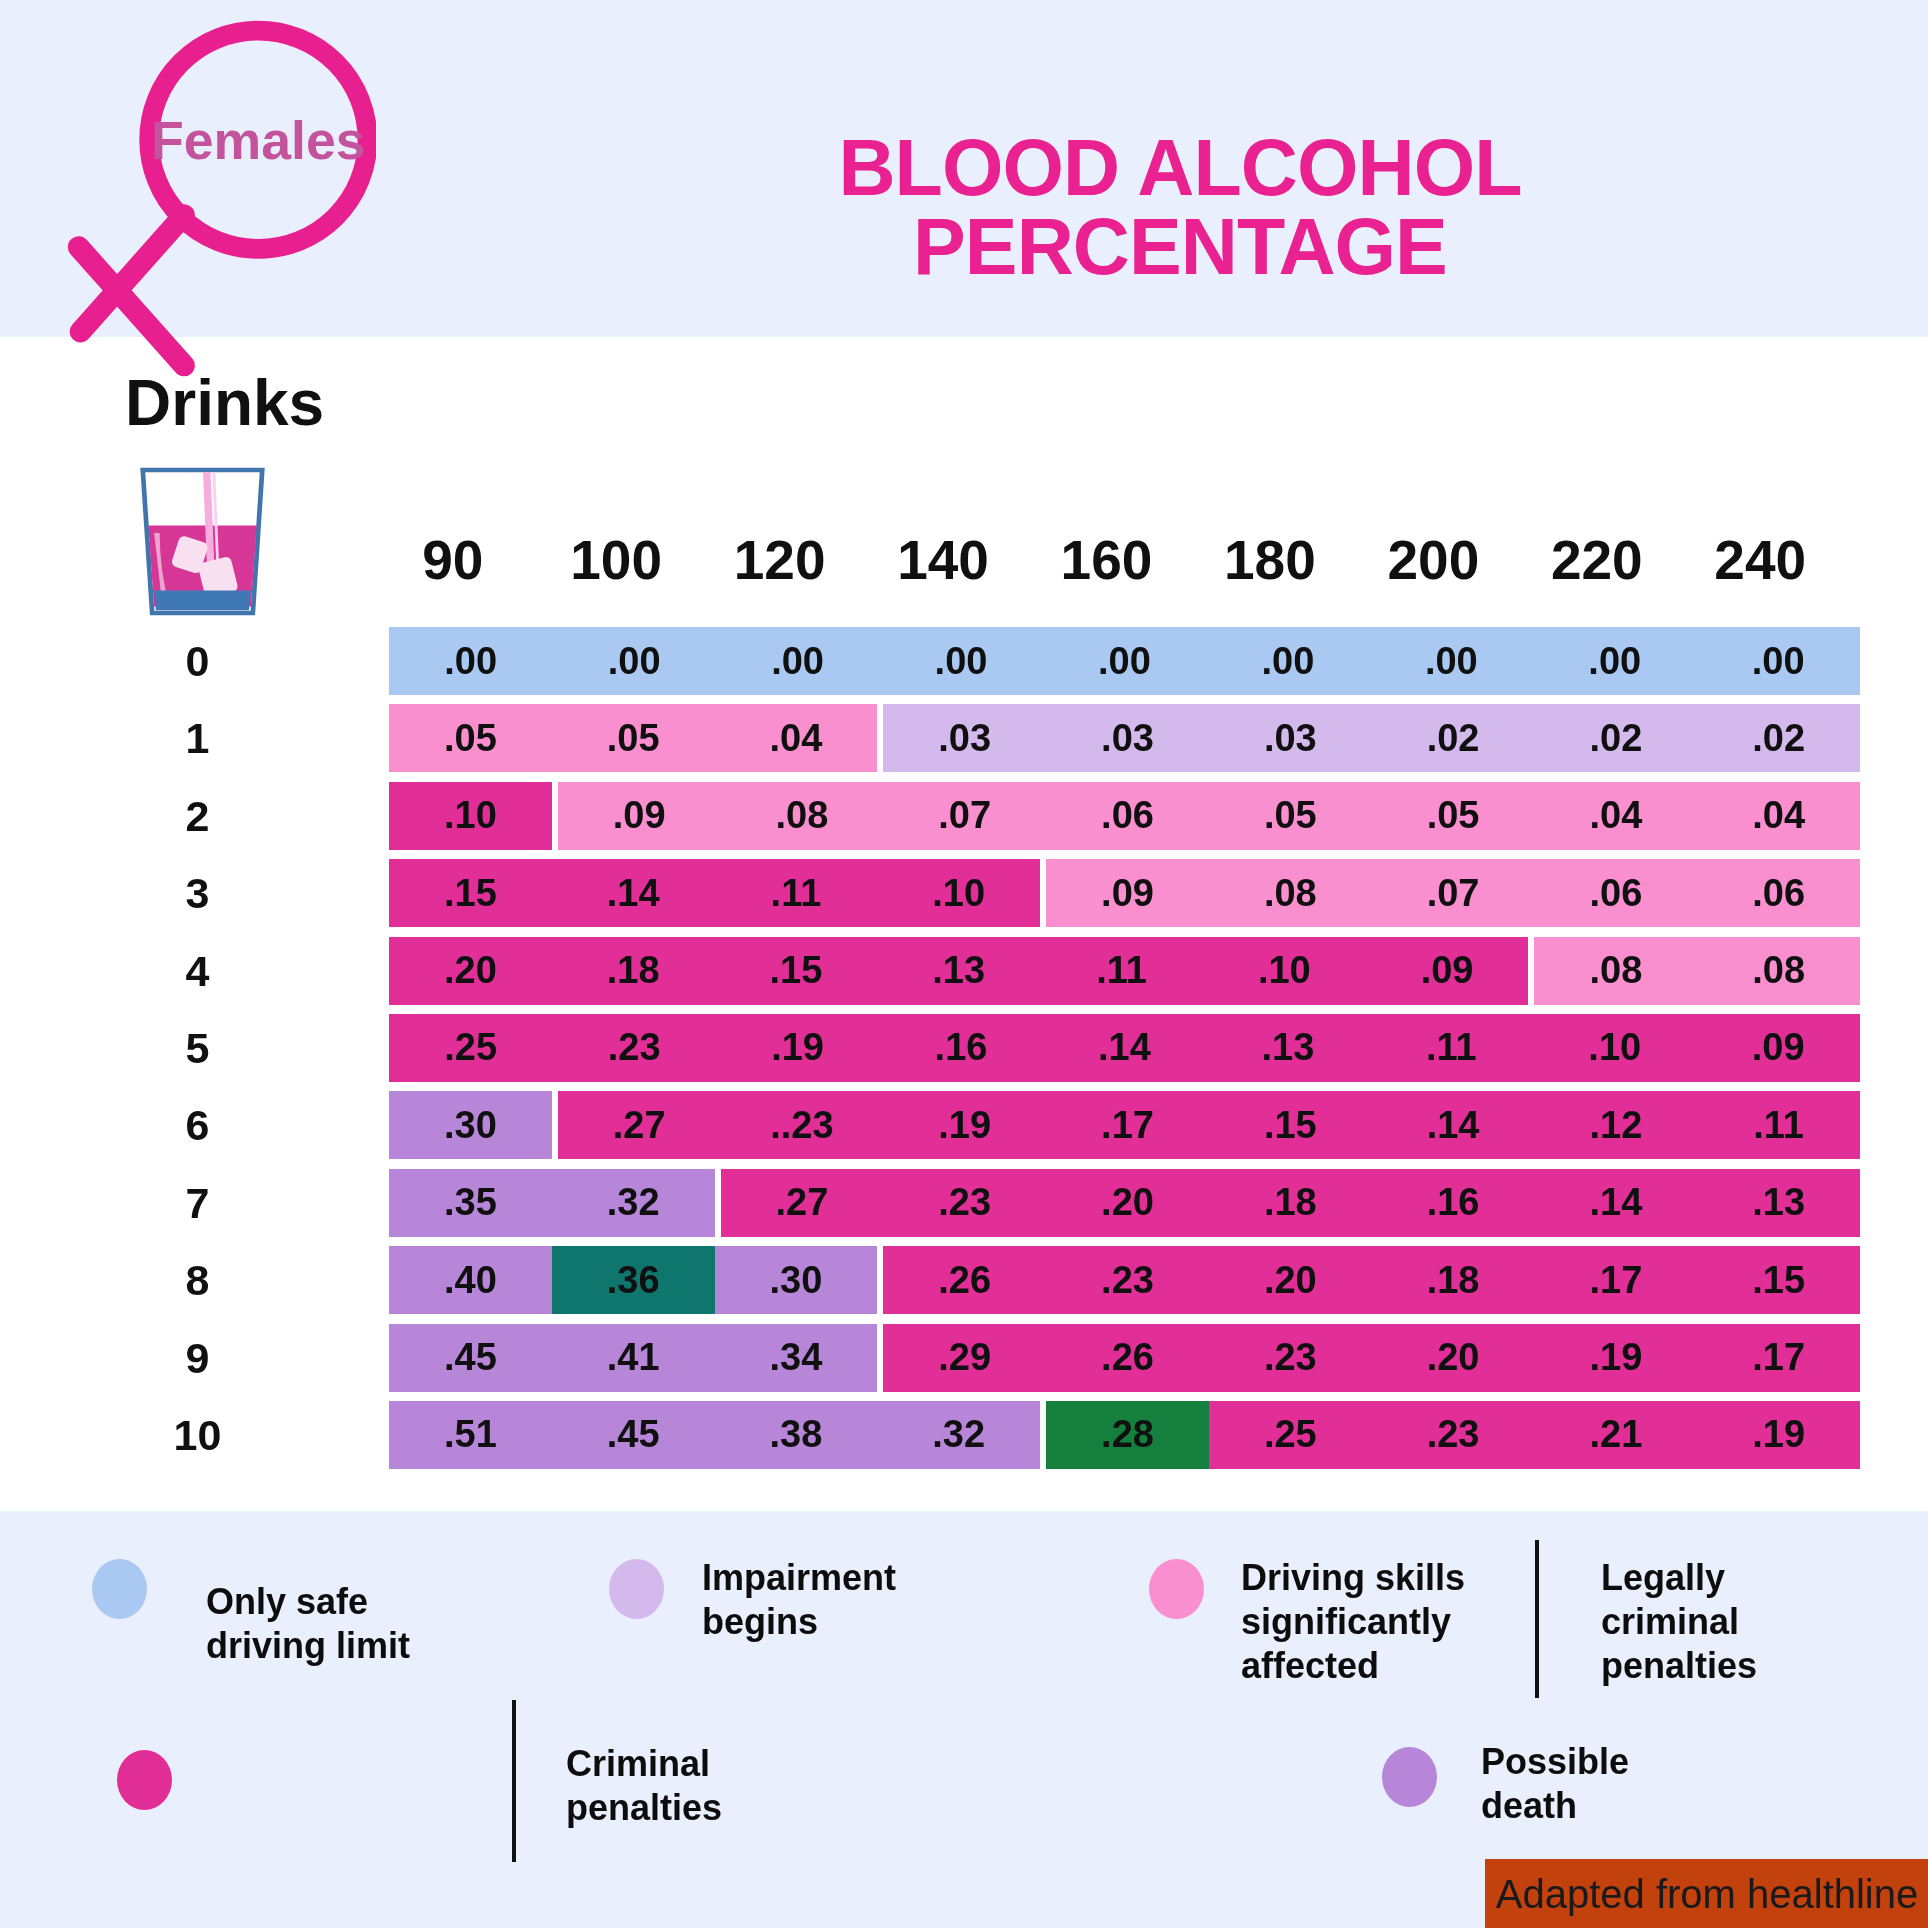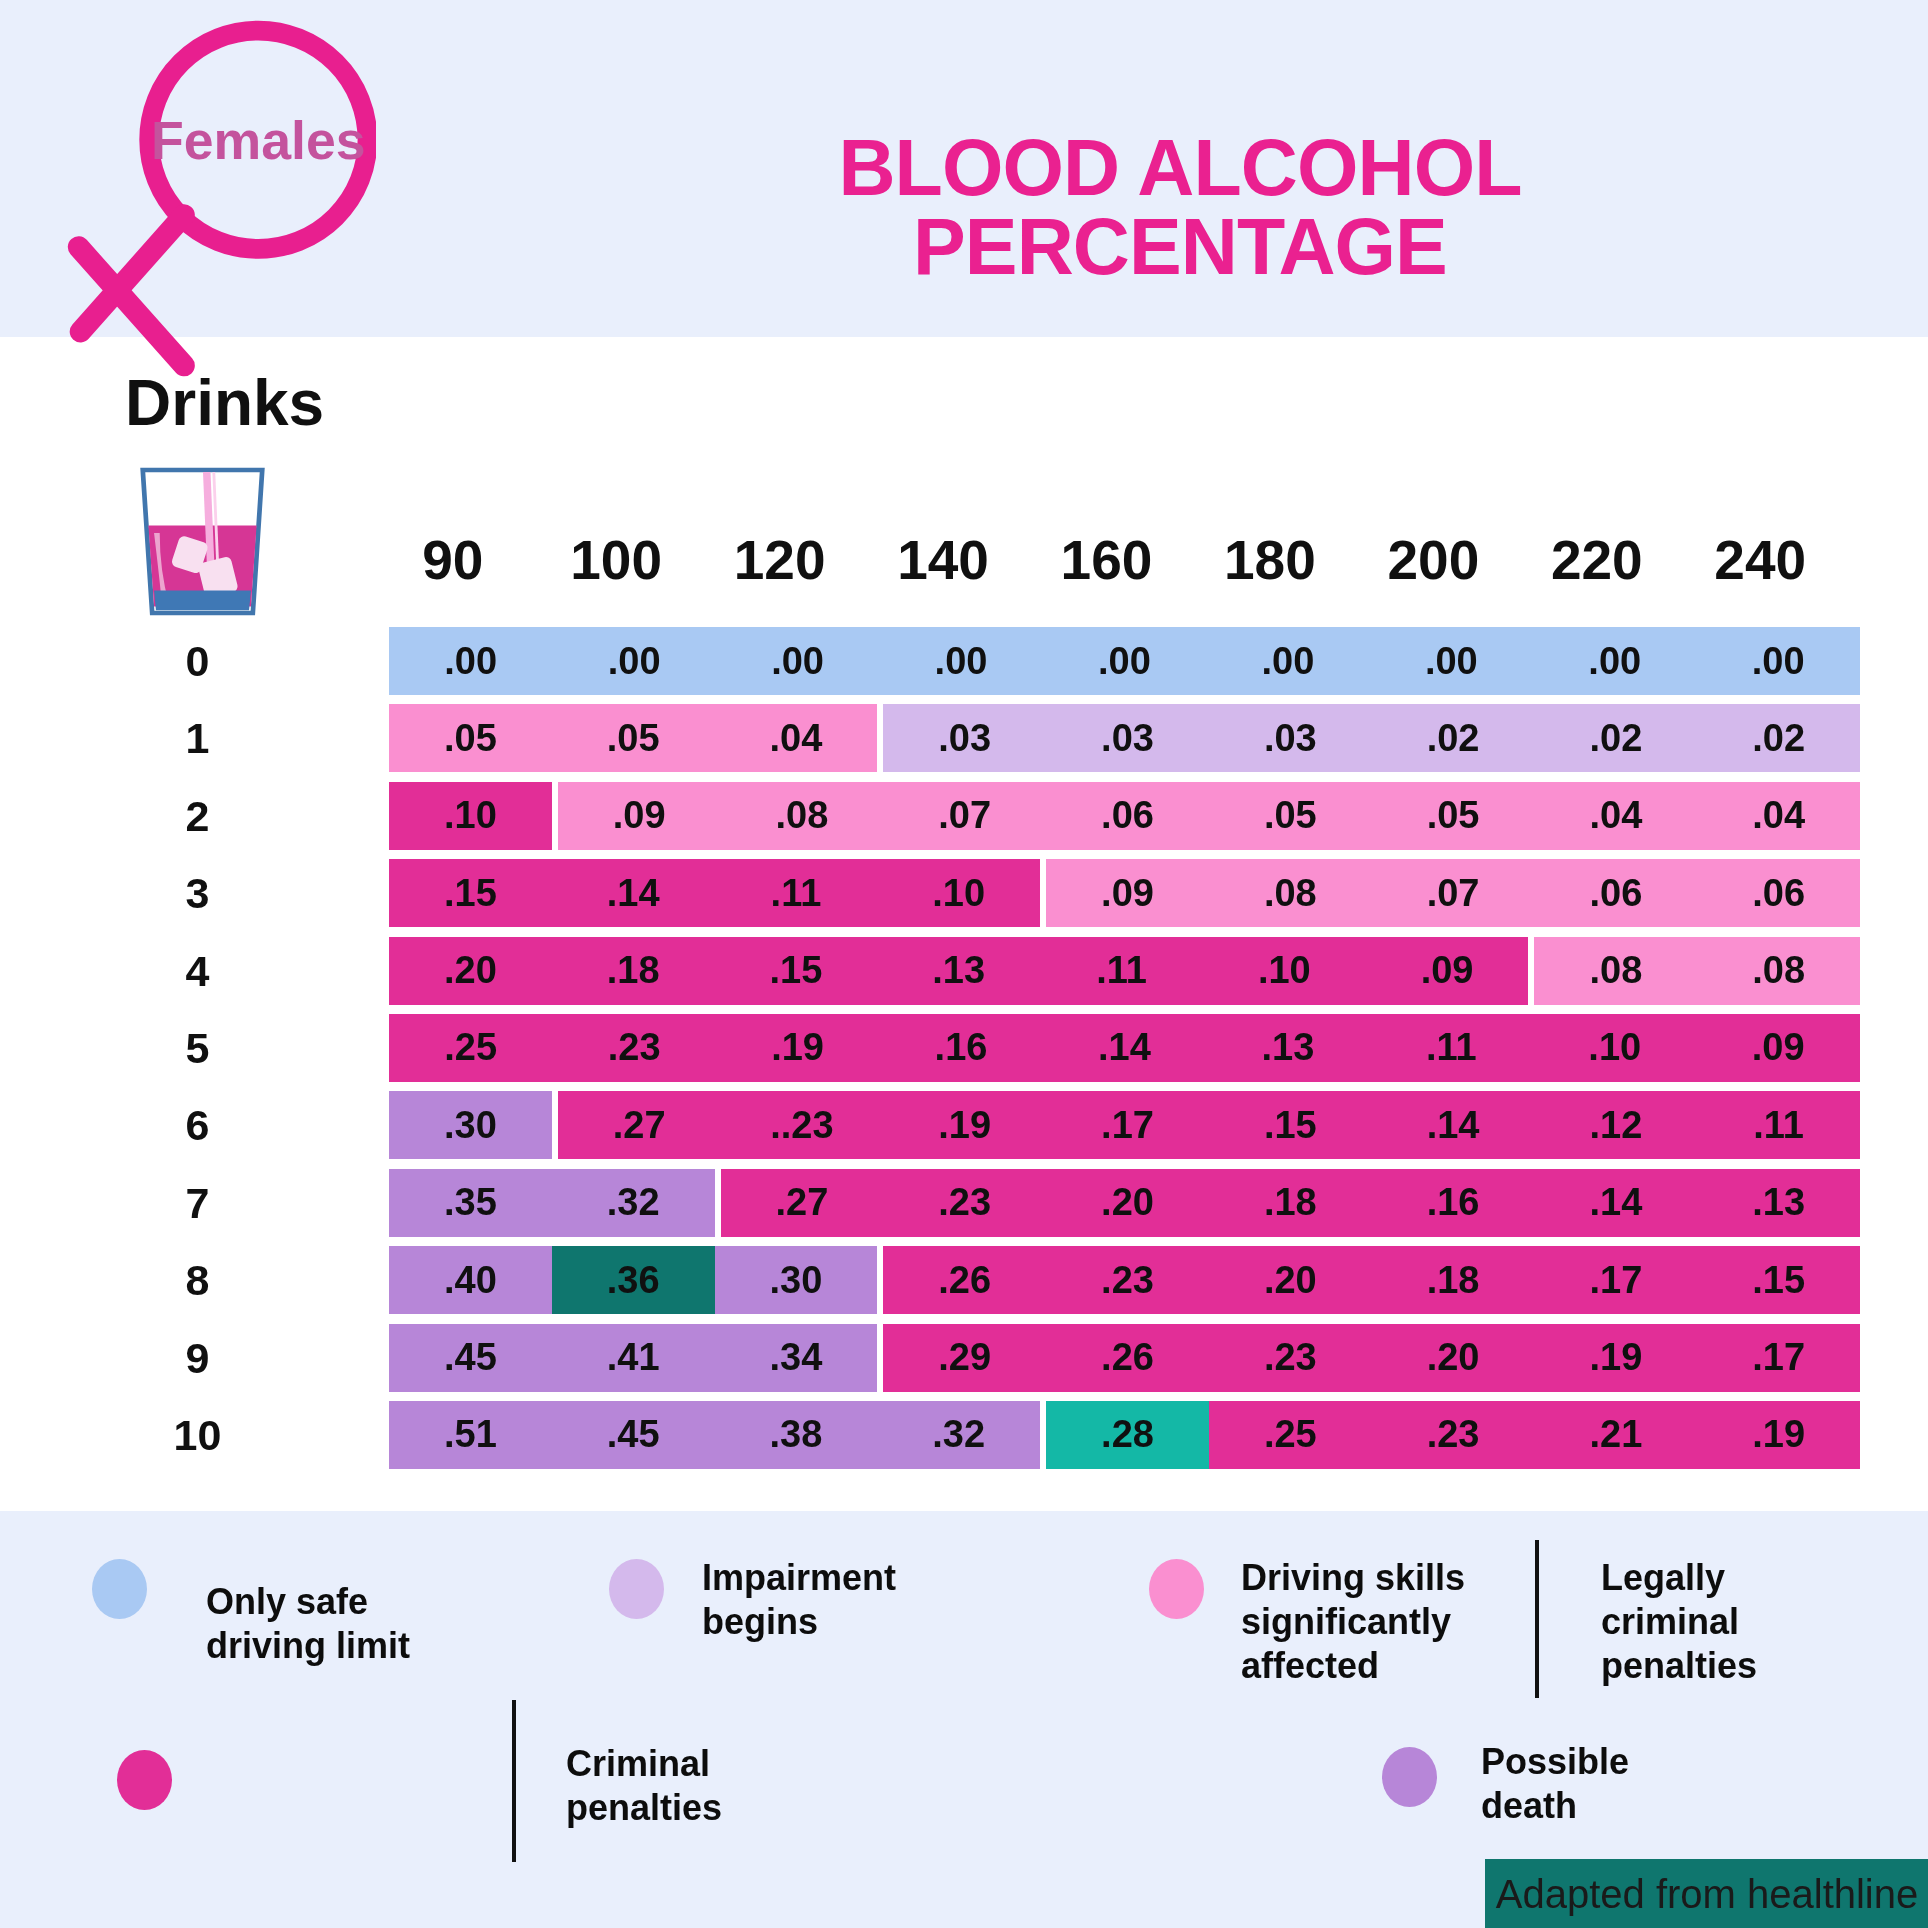--- a/index.html
+++ b/index.html
@@ -227,21 +227,21 @@
           <div class="cell" style="background: rgb(226, 46, 151);">.17</div>
         </div>
       </div>
       <div class="trow">
         <div class="rlabel">10</div>
         <div class="cells">
           <div class="cell" style="background: rgb(183, 134, 216);">.51</div>
           <div class="cell" style="background: rgb(183, 134, 216);">.45</div>
           <div class="cell" style="background: rgb(183, 134, 216);">.38</div>
           <div class="cell" style="background: rgb(183, 134, 216);">.32</div>
-          <div class="cell" style="background: #14b8a6; border-left: 6.6px solid rgb(255, 255, 255);">.28</div>
+          <div class="cell" style="background: #15803d; border-left: 6.6px solid rgb(255, 255, 255);">.28</div>
           <div class="cell" style="background: rgb(226, 46, 151);">.25</div>
           <div class="cell" style="background: rgb(226, 46, 151);">.23</div>
           <div class="cell" style="background: rgb(226, 46, 151);">.21</div>
           <div class="cell" style="background: rgb(226, 46, 151);">.19</div>
         </div>
       </div>
     </div>
 
   <div class="band" id="band-bottom"></div>
 
@@ -258,18 +258,18 @@
   <div class="ltext" style="left:1601px; top:1556px; width:226px;">Legally criminal penalties</div>
 
   <span class="dot" style="left: 117px; top: 1750px; background: rgb(226, 46, 151);"></span>
 
   <div class="ldiv" style="left:512px; top:1700px; height:162px;"></div>
   <div class="ltext" style="left:566px; top:1742px; width:226px;">Criminal penalties</div>
 
   <span class="dot" style="left: 1382px; top: 1747px; background: rgb(183, 134, 216);"></span>
   <div class="ltext" style="left:1481px; top:1740px; width:217px;">Possible death</div>
 
-  <div class="abs" id="attribution" style="background: #0f766e;">
+  <div class="abs" id="attribution" style="background: #c2410c;">
     <span>Adapted from healthline</span>
   </div>
 
 </div>
 
 
 </body></html>

